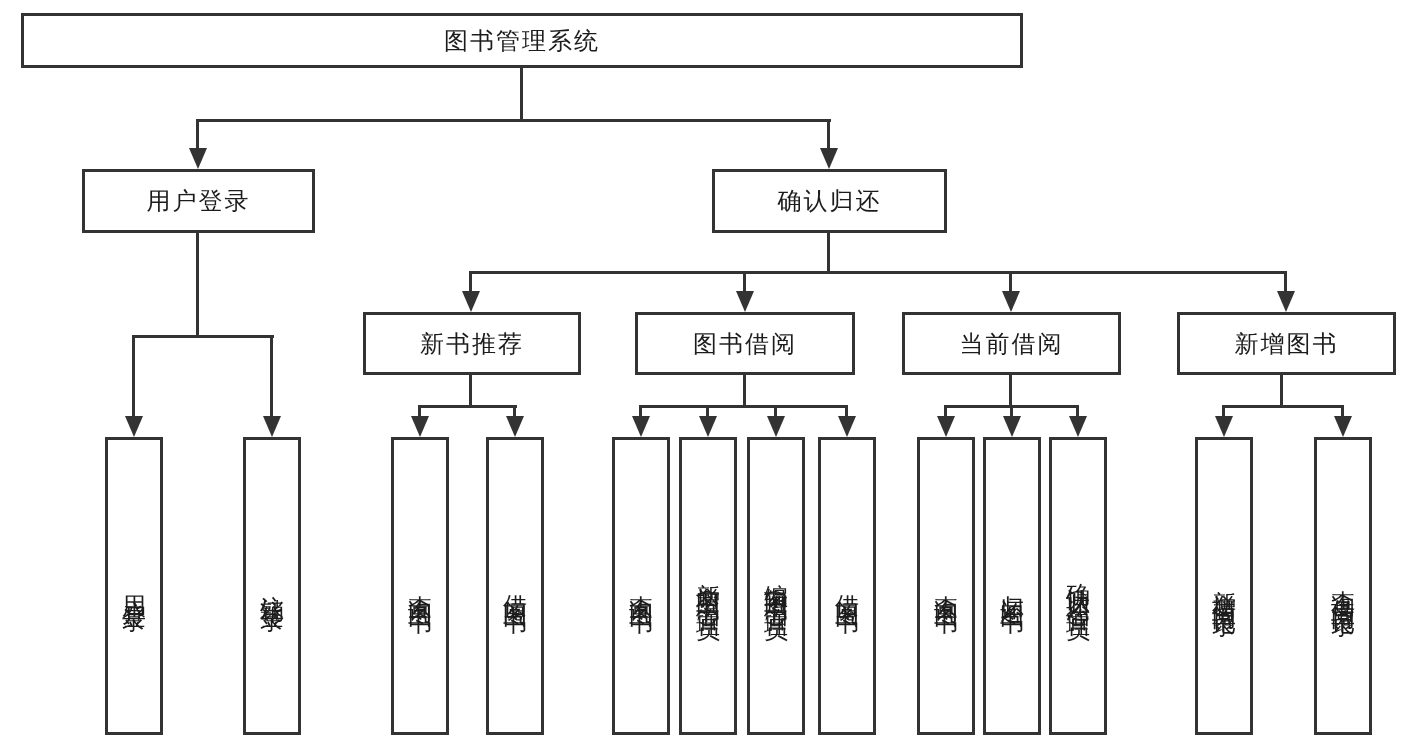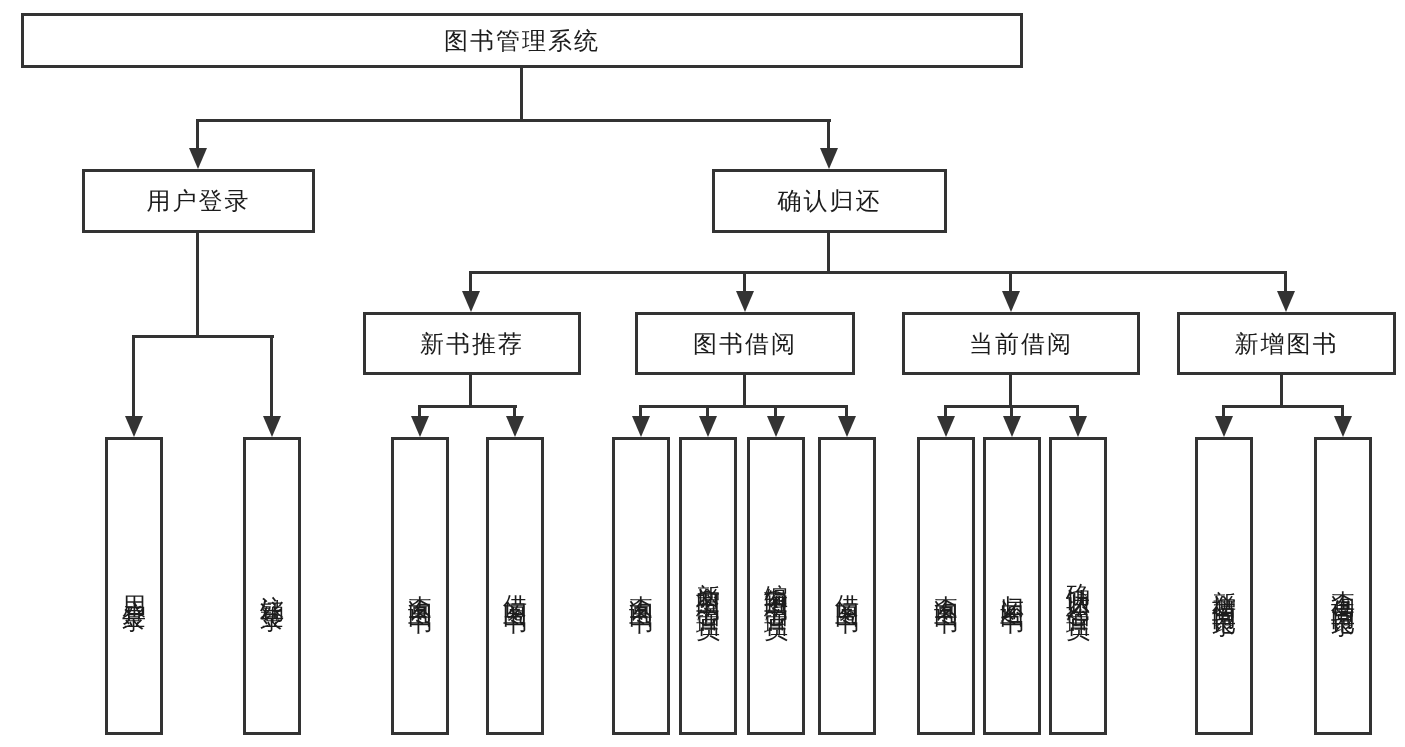--- a/index.html
+++ b/index.html
@@ -96,21 +96,21 @@
   <div class="arrow" style="left:1002px; top:291px;"></div>
   <div class="vline" style="left:1284px; top:271px; height:22px;"></div>
   <div class="arrow" style="left:1277px; top:291px;"></div>
 
   <div class="box hbox" style="left:635px; top:312px; width:220px; height:63px;">
     <span class="lbl">图书借阅</span>
   </div>
   <div class="box hbox" style="left:363px; top:312px; width:218px; height:63px;">
     <span class="lbl">新书推荐</span>
   </div>
-  <div class="box hbox" style="left:902px; top:312px; width:238px; height:63px;">
+  <div class="box hbox" style="left:902px; top:312px; width:219px; height:63px;">
     <span class="lbl">当前借阅</span>
   </div>
   <div class="box hbox" style="left:1177px; top:312px; width:219px; height:63px;">
     <span class="lbl">新增图书</span>
   </div>
 
   <div class="vline" style="left:469px; top:375px; height:30px;"></div>
   <div class="hline" style="left:419px; top:405px; width:98px;"></div>
   <div class="vline" style="left:418px; top:405px; height:13px;"></div>
   <div class="arrow" style="left:411px; top:416px;"></div>

